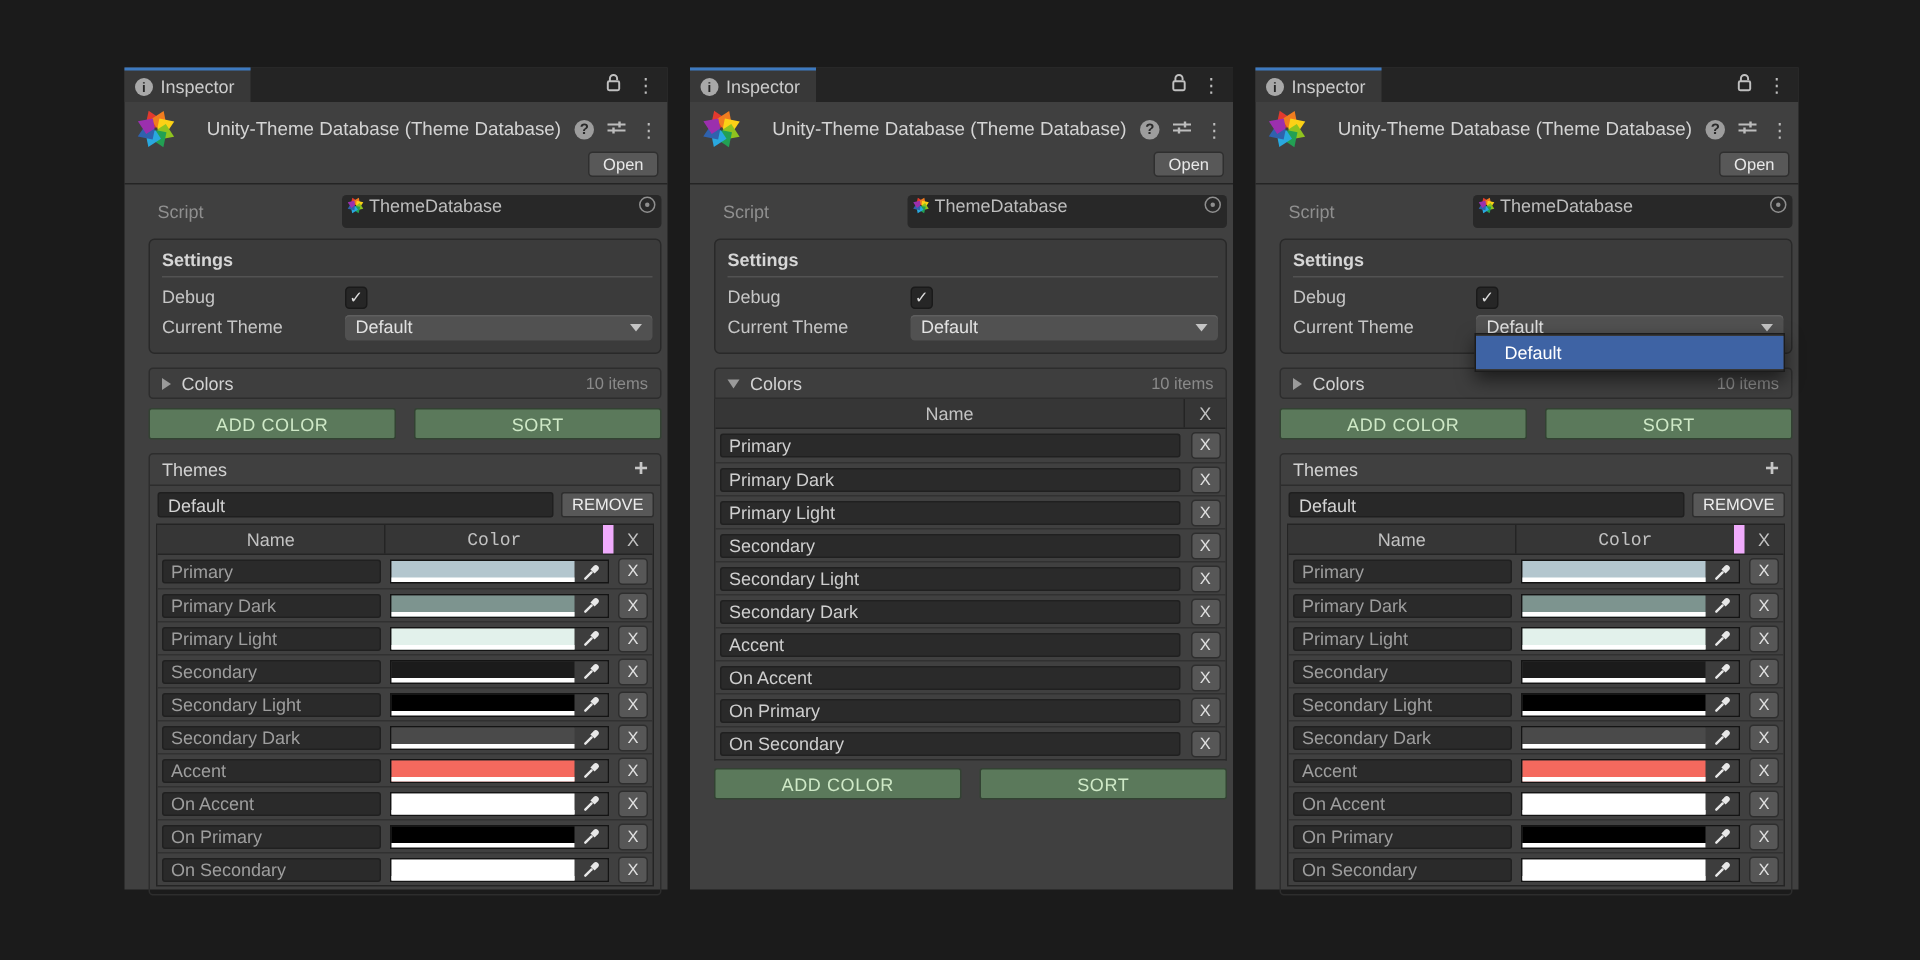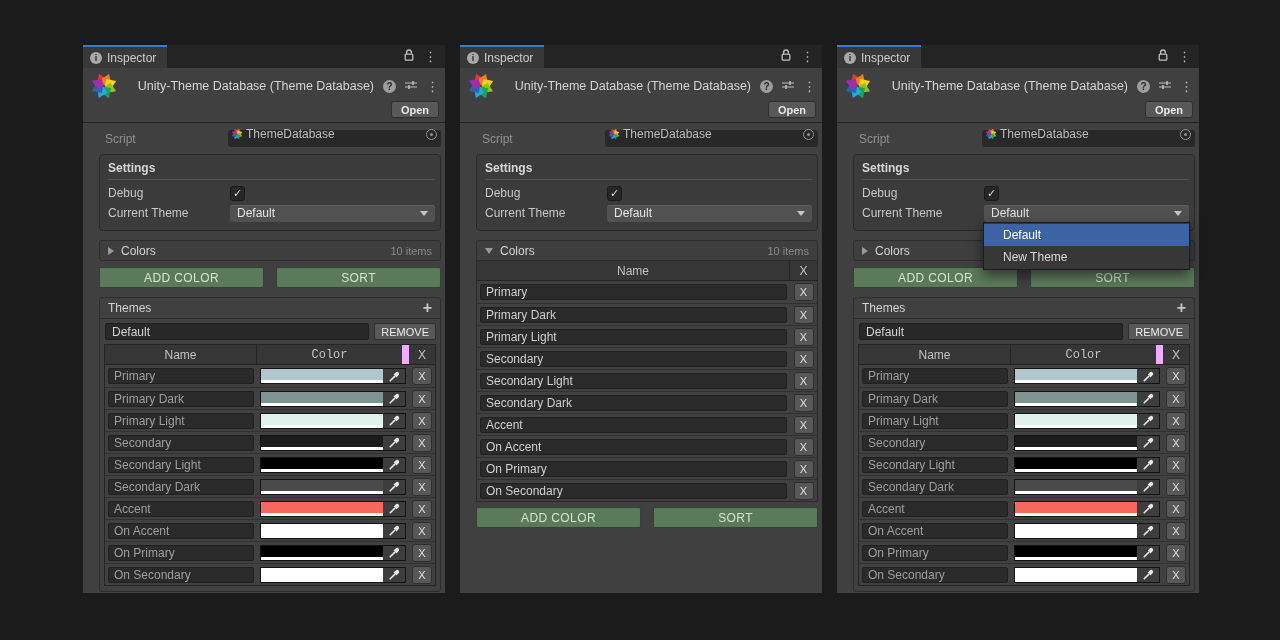--- a/index.html
+++ b/index.html
@@ -27,26 +27,26 @@
   
   .comp-header { padding:3px 6px 4px 6px; border-bottom:1px solid #242424; }
   .header-row1 { display:flex; align-items:center; gap:9px; height:30px; }
   .flower-lg { width:30px; height:30px; flex:0 0 auto; }
   .flower-sm { width:12px; height:12px; flex:0 0 auto; }
   .comp-title { color:#d4d4d4; font-size:12.5px; flex:1; white-space:nowrap;text-align:right; }
   .hdr-icons { display:flex; align-items:center; gap:8px; }
   .help-icon { width:13px; height:13px; border-radius:50%; background:#9d9d9d; color:#2a2a2a; font-size:10px; font-weight:bold; display:flex; align-items:center; justify-content:center; }
   .help-icon::before { content:"?"; }
   .header-row2 { display:flex; justify-content:flex-end; height:17px; }
-  .open-btn { background:#585858; border:1px solid #2f2f2f; border-radius:3px; color:#e8e8e8; font-size:11px; padding:0 9px; font-family:inherit; cursor:default;font-weight:bold; }
+  .open-btn { background:#585858; border:1px solid #2f2f2f; border-radius:3px; color:#e8e8e8; font-size:11px; padding:0 9px; font-family:inherit; cursor:default; }
 
   
   .script-row { display:flex; align-items:center; margin:7px 4px 0 22px; }
   .script-label { flex:0 0 123px; color:#8f8f8f; }
-  .obj-field { flex:1; display:flex; align-items:center; height:17px; background:#282828; border-radius:3px; padding:0 4px 9px 3px; gap:3px; color:#bdbdbd; }
+  .obj-field { flex:1; display:flex; align-items:center; height:22px; background:#282828; border-radius:3px; padding:0 4px 9px 3px; gap:3px; color:#bdbdbd; }
   .picker-icon { margin-left:auto; width:11px; height:11px; border:1px solid #8f8f8f; border-radius:50%; position:relative; }
   .picker-icon::after { content:""; position:absolute; inset:3px; background:#8f8f8f; border-radius:50%; }
 
   
   .settings-box { margin:7px 4px 0 16px; background:#3b3b3b; border:1px solid #292929; border-radius:4px; padding:4px 5px 7px 8px; }
   .settings-title { font-weight:bold; color:#d6d6d6; padding-top:2px; }
   .settings-hr { border-top:1px solid #525252; margin:4px 0 3px 0; }
   .field-row { display:flex; align-items:center; height:20px; }
   .field-label { flex:0 0 122px; color:#c6c6c6; }
   .checkbox { width:15px; height:15px; background:#262626; border:1px solid #1a1a1a; border-radius:3px; display:flex; align-items:center; justify-content:center; color:#dcdcdc; font-size:11px; }
@@ -941,15 +941,14 @@
         </span>
         <span class="tt-x">
             <button class="x-btn">X</button>
           </span>
       </div>
     </div>
   </div>
 
   <div class="dd-popup">
     <div class="dd-option selected">Default</div>
-    <div class="dd-option">New Theme</div>
   </div>
 </div>
 
 </body></html>

